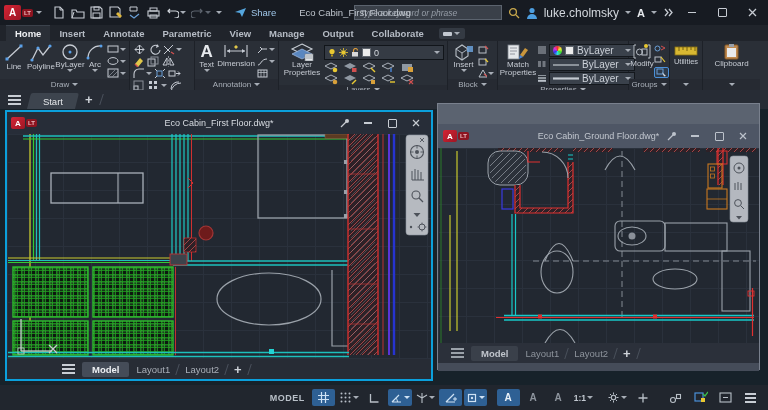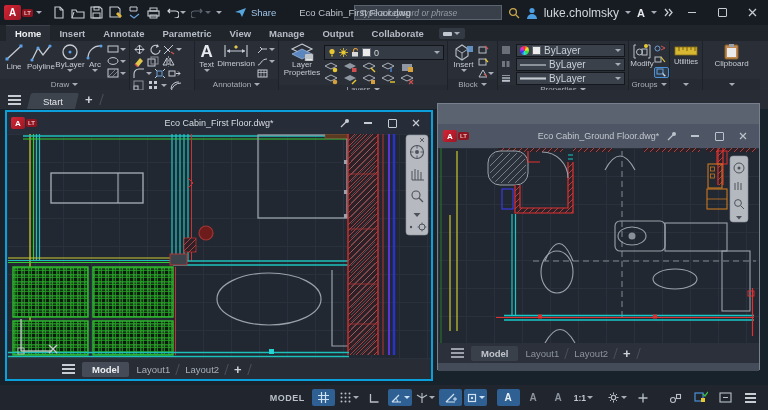--- a/index.html
+++ b/index.html
@@ -524,20 +524,29 @@
       </div>
     </div>
     <div class="pfoot">
         <span>Block</span>
         <div class="da"></div>
       </div>
   </div>
 
   <div class="panel" style="width:131px">
     <div class="pbody">
+      <div class="bigbtn" style="width:34px">
+        <svg width="22" height="18">
+            <rect x="1" y="2" width="11" height="14" fill="#e4e7ea" stroke="#7d848d" stroke-width=".8"></rect>
+            <path d="M3 5h7M3 8h7M3 11h5" stroke="#7d848d" stroke-width=".8"></path>
+            <path d="M13 12l5-7 3 2-5 7z" fill="#c8953c"></path>
+            <path d="M13 12l-1 4 4-2z" fill="#4a86d8"></path>
+          </svg>
+        <div class="blabel">Match Properties</div>
+      </div>
       <div class="minicol" style="width:13px">
         <div class="mi">
             <svg width="10" height="8">
               <path d="M1 1h8M1 3h8M1 5h8M1 7h8" stroke="#b9c0c8" stroke-width=".9"></path>
             </svg>
           </div>
         <div class="mi">
             <svg width="10" height="8">
               <path d="M1 2h8M1 4h8M1 6h8" stroke="#b9c0c8" stroke-width="1.1" stroke-dasharray="3 1.5"></path>
             </svg>

